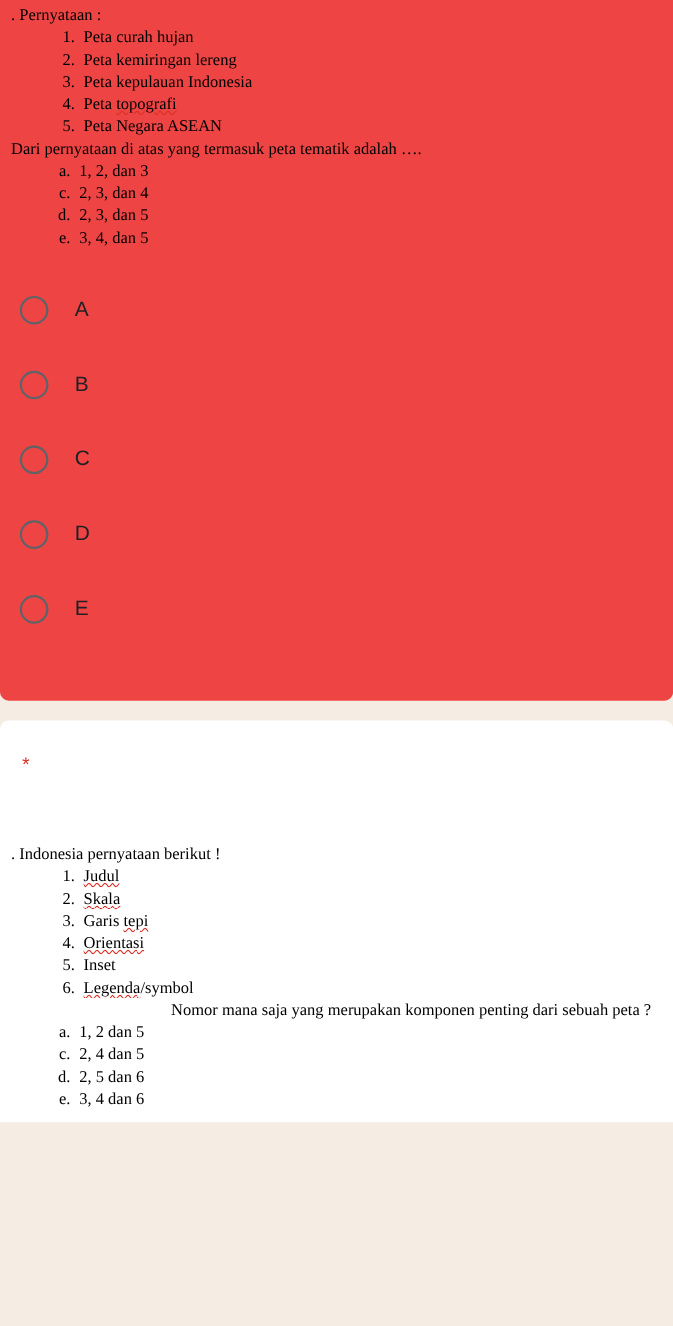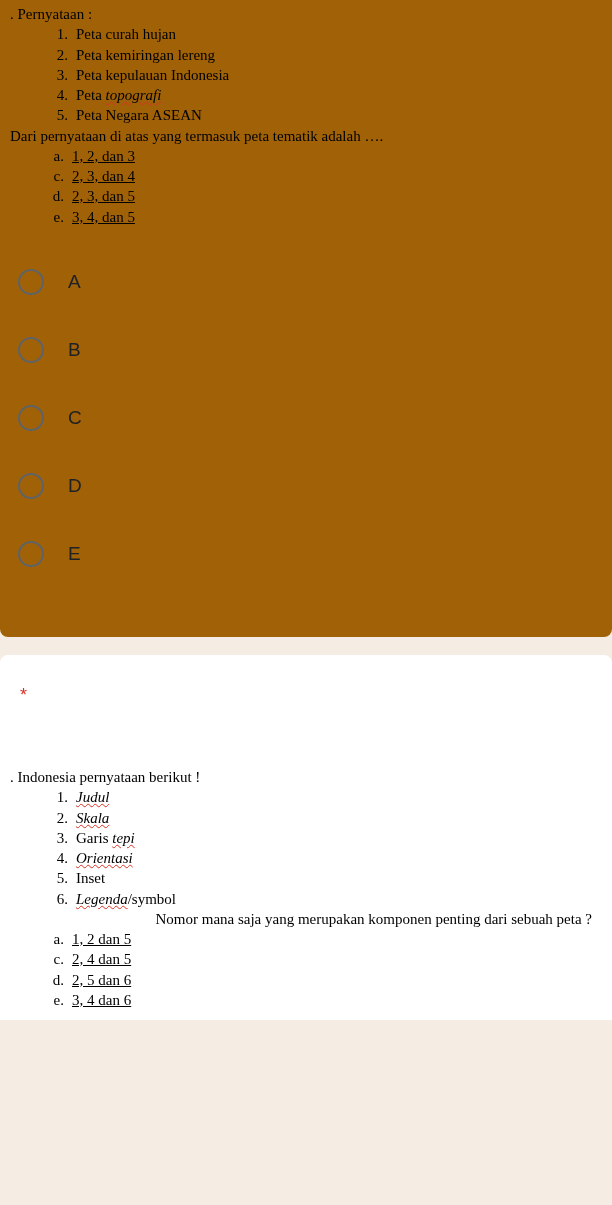--- a/index.html
+++ b/index.html
@@ -4,47 +4,46 @@
 <style>
   * { box-sizing: border-box; }
   body {
     margin: 0;
     padding: 0;
     font-family: "Times New Roman", Georgia, serif;
     background: #f5ede3;
     width: 612px;
   }
   .card {
-    background: #a16207;
+    background: #ef4444;
     border-radius: 0 0 8px 8px;
     padding: 4px 37px 28px 10px;
     margin-bottom: 18px;
     font-size: 15px;
     line-height: 1.35;
     color: #000;
   }
   .card2 {
     background: #ffffff;
     border-radius: 8px 8px 0 0;
     padding: 28px 20px 10px 10px;
     font-size: 15px;
     line-height: 1.35;
     color: #000;
   }
   .num-list { padding-left: 40px; }
   .num-item { }
   .num-label { display:inline-block; width: 18px; text-align:right; margin-right: 8px;}
-  .alpha-list { padding-left: 40px; text-decoration: underline; }
+  .alpha-list { padding-left: 40px; }
   .alpha-label { display:inline-block; width: 14px; text-align:right; margin-right: 8px;}
   .squiggle {
     text-decoration-line: underline;
     text-decoration-style: wavy;
     text-decoration-color: #d93025;
     text-decoration-thickness: 1px;
-    font-style: italic;
   }
   .options { margin-top: 30px; }
   .option-row {
     display: flex;
     align-items: center;
     gap: 24px;
     margin: 42px 0;
     padding-left: 8px;
   }
   .radio {

